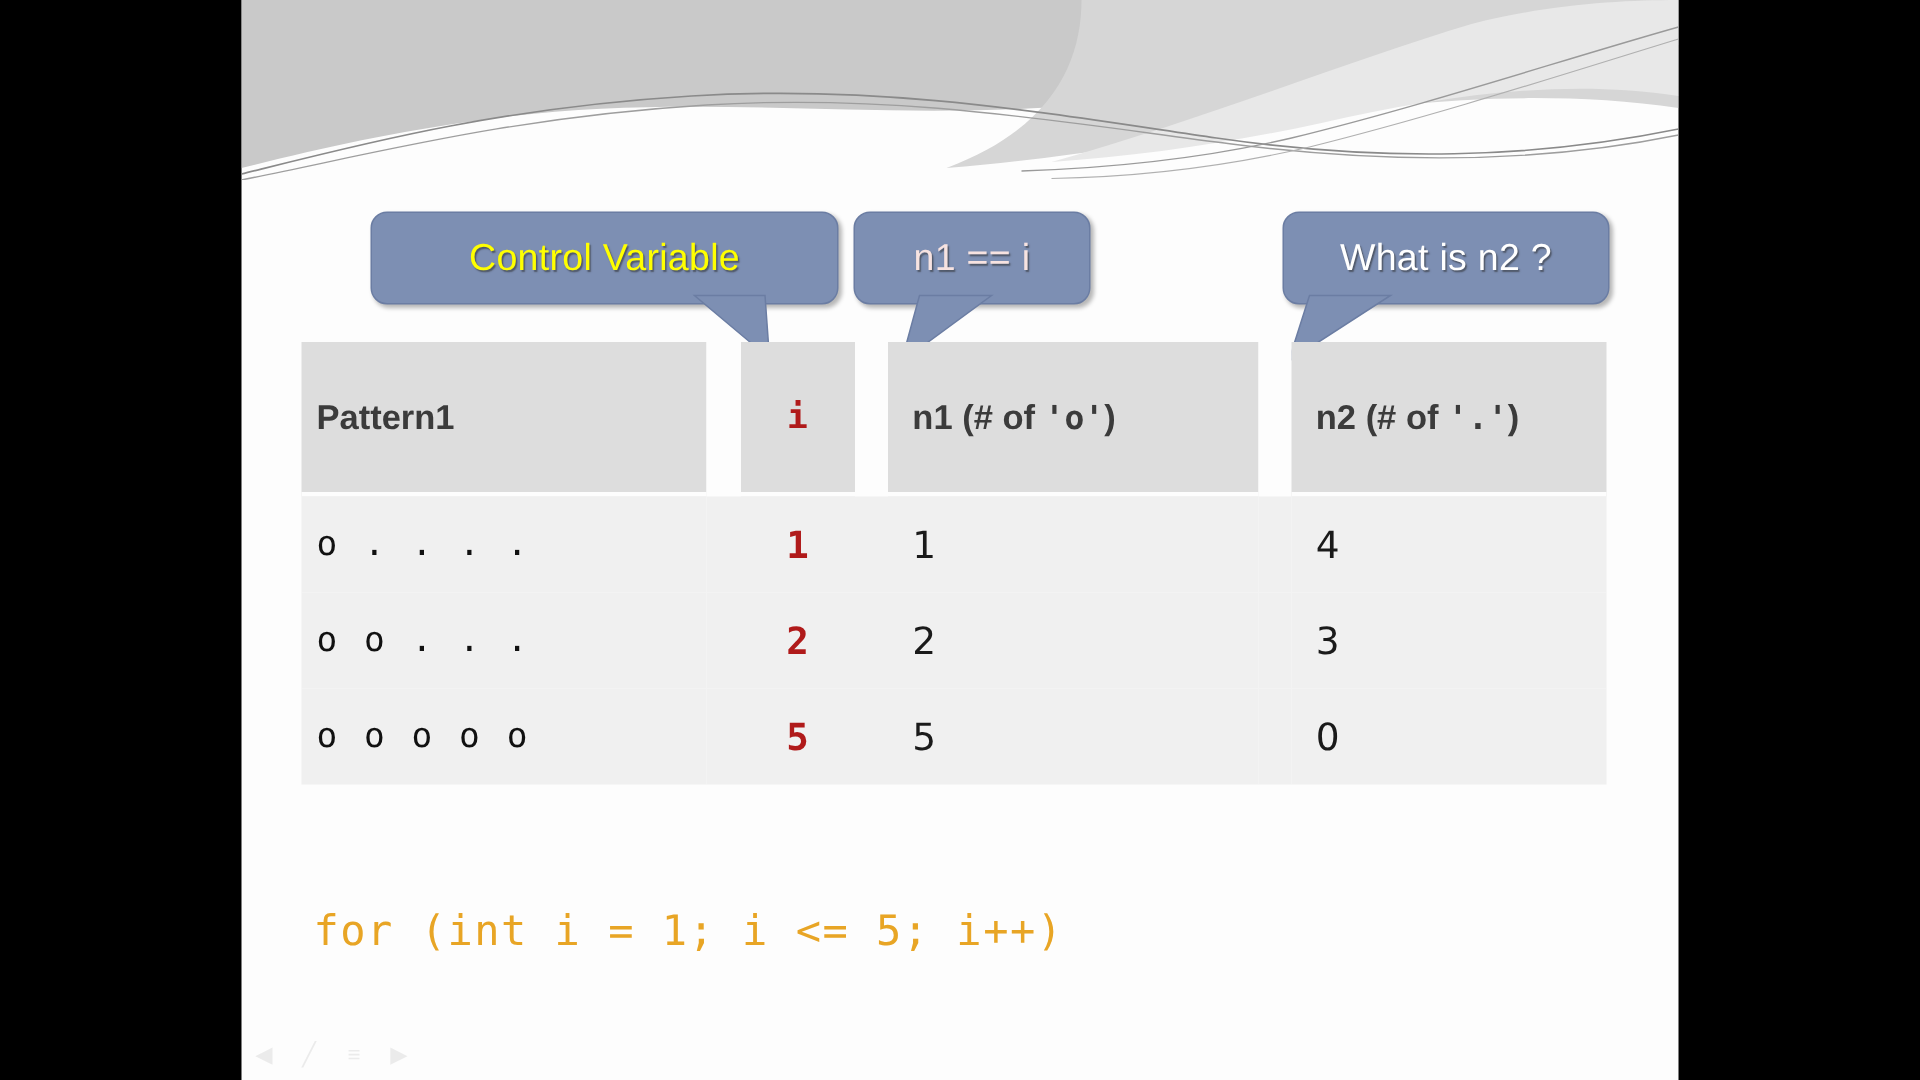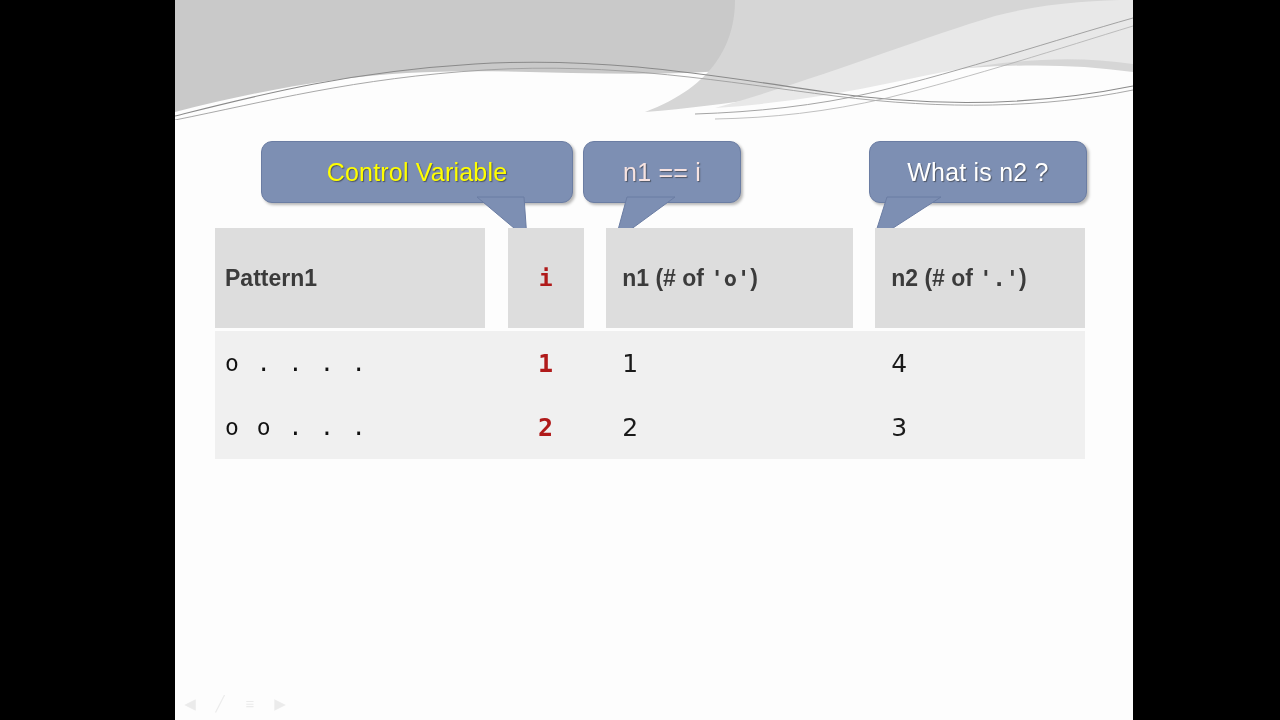--- a/index.html
+++ b/index.html
@@ -13,21 +13,20 @@
     overflow: hidden;
     font-family: "Liberation Sans", sans-serif;
   }
 
   
   #screen {
     position: relative;
     width: 1015px;
     height: 720px;
     background: #000000;
-    margin-left: 14px;
   }
   .letterbox-bar {
     position: absolute;
     top: 0;
     height: 720px;
     background: #000000;
   }
   .letterbox-bar.left  { left: 0;   width: 161px; }
   .letterbox-bar.right { left: 1119px; width: 161px; }
 
@@ -255,23 +254,33 @@
           </tr>
           <tr class="body-row">
             <td class="cell-pattern">o o . . .</td>
             <td class="gap-col"></td>
             <td class="cell-i">2</td>
             <td class="gap-col"></td>
             <td class="cell-n1">2</td>
             <td class="gap-col"></td>
             <td class="cell-n2">3</td>
           </tr>
+          <tr class="body-row">
+            <td class="cell-pattern">o o o o o</td>
+            <td class="gap-col"></td>
+            <td class="cell-i">5</td>
+            <td class="gap-col"></td>
+            <td class="cell-n1">5</td>
+            <td class="gap-col"></td>
+            <td class="cell-n2">0</td>
+          </tr>
         </tbody>
     </table>
 
+    <div id="code-line">for (int i = 1; i &lt;= 5; i++)</div>
 
     <div id="slideshow-controls">
       <div class="ctrl-icon">◀</div>
       <div class="ctrl-icon">╱</div>
       <div class="ctrl-icon">≡</div>
       <div class="ctrl-icon">▶</div>
     </div>
 
   </div>
 </div>

